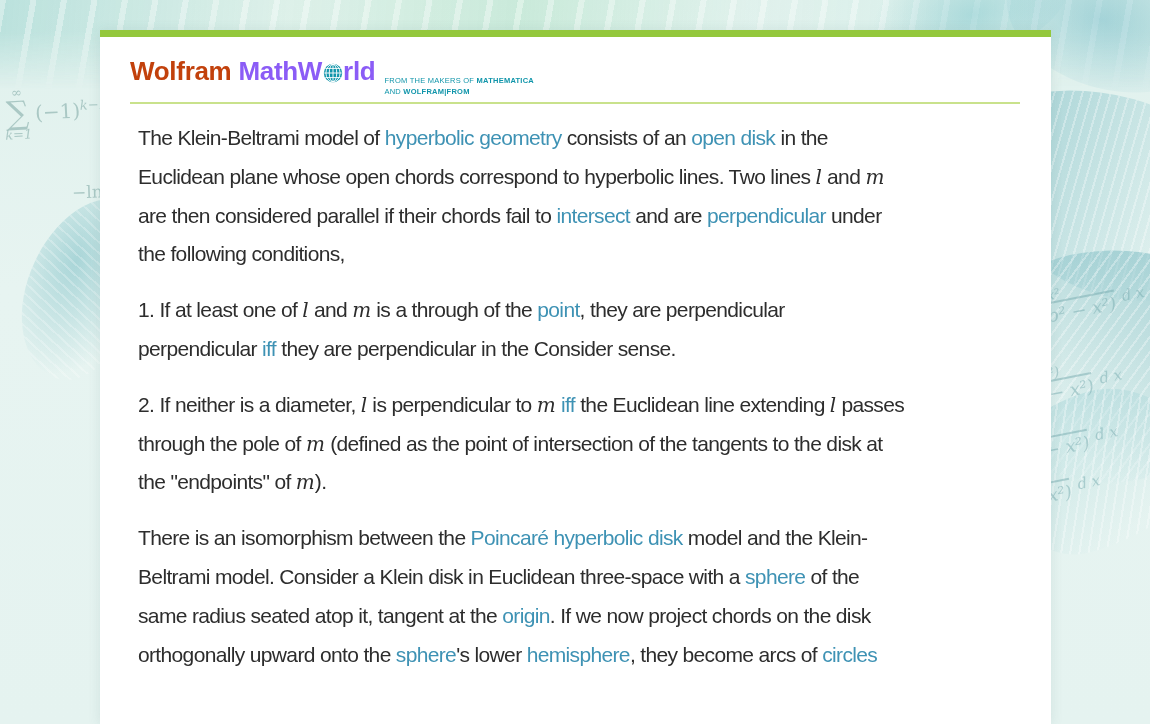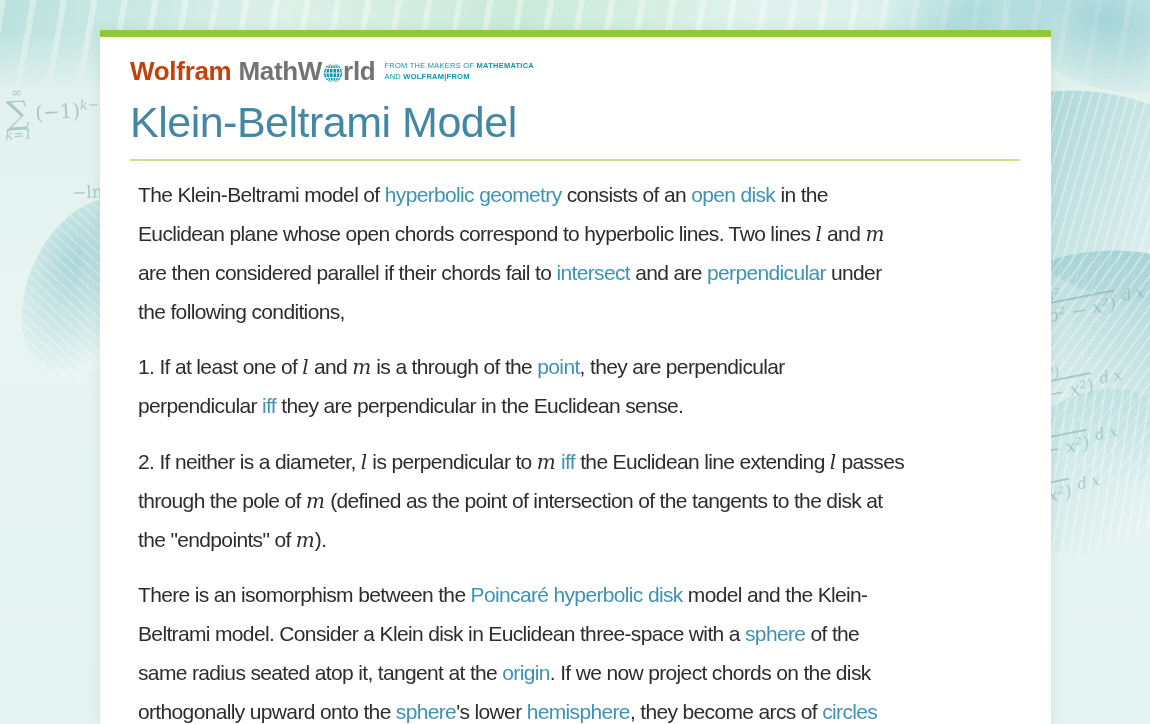--- a/index.html
+++ b/index.html
@@ -62,23 +62,23 @@
 
   
   #card{position:absolute;top:30px;left:100px;width:951px;bottom:0;background:#ffffff;
     border-top:7px solid #94c83c;box-shadow:0 1px 12px rgba(50,110,110,.12);}
   #cardInner{padding:20px 30px 0 30px;}
 
   
   #logoRow{display:flex;align-items:flex-start;height:32px;}
   .brand{font-size:26px;font-weight:600;letter-spacing:-0.3px;line-height:1.1;white-space:nowrap;}
   .brand .wolf{color:#c2410c;}
-  .brand .mathw{color:#737373;}
+  .brand .mathw{color:#8b5cf6;}
   .globe{position:relative;top:3px;margin:0 0.5px;}
-  #tagline{margin-left:9px;margin-top:4px;font-size:7.5px;line-height:1.4;color:#1095aa;
+  #tagline{margin-left:9px;margin-top:19px;font-size:7.5px;line-height:1.4;color:#1095aa;
     letter-spacing:.25px;font-weight:400;white-space:nowrap;}
   #tagline b{font-weight:700;}
 
   
   #pageTitle{margin:9px 0 0;font-size:43px;font-weight:400;color:#4288a6;letter-spacing:-0.5px;line-height:1.12;}
   #titleRule{border:none;border-top:2px solid #c9e28c;margin:13px 0 0;width:890px;}
 
   
   #articleBody{margin-top:15px;width:894px;}
   .para{margin:0 8px 17px;font-size:21px;line-height:38.8px;color:#2d2d2d;letter-spacing:-0.65px;}
@@ -128,25 +128,24 @@
                   <line x1="2.8" y1="17.5" x2="21.2" y2="17.5"></line>
                   <line x1="12" y1="1.5" x2="12" y2="22.5"></line>
                 </g>
               </svg><span>rld</span></span></span>
         <span id="tagline">
           <span><span>FROM THE MAKERS OF </span><b>MATHEMATICA</b></span><br>
           <span><span>AND </span><b>WOLFRAM|FROM</b></span>
         </span>
       </div>
 
-      <h1 id="pageTitle">Klein-Beltrami Model</h1>
       <hr id="titleRule">
 
       <div id="articleBody">
           <p class="para"><span>The Klein-Beltrami model of </span><a class="lnk" href="#">hyperbolic geometry</a><span> consists of an </span><a class="lnk" href="#">open disk</a><span> in the</span><br><span>Euclidean plane whose open chords correspond to hyperbolic lines. Two lines </span><span class="math">l</span><span> and </span><span class="math">m</span><br><span>are then considered parallel if their chords fail to </span><a class="lnk" href="#">intersect</a><span> and are </span><a class="lnk" href="#">perpendicular</a><span> under</span><br><span>the following conditions,</span></p>
-          <p class="para"><span>1. If at least one of </span><span class="math">l</span><span> and </span><span class="math">m</span><span> is a through of the </span><a class="lnk" href="#">point</a><span>, they are perpendicular</span><br><span>perpendicular </span><a class="lnk" href="#">iff</a><span> they are perpendicular in the Euclidean sense.</span></p>
+          <p class="para"><span>1. If at least one of </span><span class="math">l</span><span> and </span><span class="math">m</span><span> is a through of the </span><a class="lnk" href="#">point</a><span>, they are perpendicular</span><br><span>perpendicular </span><a class="lnk" href="#">iff</a><span> they are perpendicular in the Consider sense.</span></p>
           <p class="para"><span>2. If neither is a diameter, </span><span class="math">l</span><span> is perpendicular to </span><span class="math">m</span><span> </span><a class="lnk" href="#">iff</a><span> the Euclidean line extending </span><span class="math">l</span><span> passes</span><br><span>through the pole of </span><span class="math">m</span><span> (defined as the point of intersection of the tangents to the disk at</span><br><span>the "endpoints" of </span><span class="math">m</span><span>).</span></p>
           <p class="para"><span>There is an isomorphism between the </span><a class="lnk" href="#">Poincaré hyperbolic disk</a><span> model and the Klein-</span><br><span>Beltrami model. Consider a Klein disk in Euclidean three-space with a </span><a class="lnk" href="#">sphere</a><span> of the</span><br><span>same radius seated atop it, tangent at the </span><a class="lnk" href="#">origin</a><span>. If we now project chords on the disk</span><br><span>orthogonally upward onto the </span><a class="lnk" href="#">sphere</a><span>'s lower </span><a class="lnk" href="#">hemisphere</a><span>, they become arcs of </span><a class="lnk" href="#">circles</a></p>
         </div>
 
     </div>
   </div>
 </div>
 
 </body></html>

